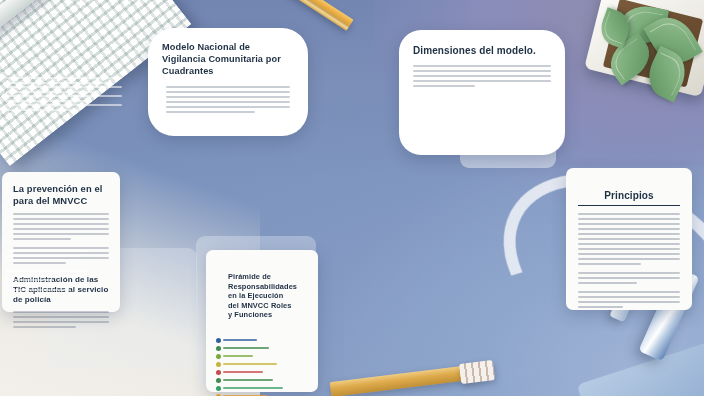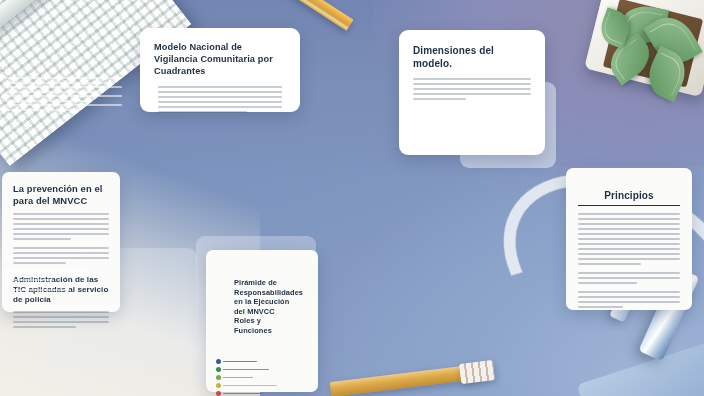--- a/index.html
+++ b/index.html
@@ -89,37 +89,37 @@
   .card{position:absolute;background:#ffffff;border-radius:9px;
     box-shadow:0 5px 16px rgba(35,50,80,.22);}
   .card.soft{background:#fbfbfa;}
   .title-dark{color:#1f3044;font-weight:bold;letter-spacing:.1px;}
 
   
   .ln{height:2px;background:currentColor;opacity:.30;border-radius:1px;margin-bottom:3px;}
   .lnw{height:2px;background:#ffffff;opacity:.55;border-radius:1px;margin-bottom:2.5px;}
 
   
-  #card-mnvcc{left:140px;top:28px;width:160px;height:84px;}
+  #card-mnvcc{left:148px;top:28px;width:160px;height:108px;border-radius:26px;}
   #card-mnvcc h1{margin:0;padding:13px 14px 0;font-size:9.2px;line-height:12px;}
   #card-mnvcc .cp{padding:9px 18px 0;color:#4b5b72;}
 
   #chip-principios-1{left:281px;top:58px;width:56px;height:30px;background:#1e3147;border-radius:4px;
     box-shadow:0 3px 9px rgba(35,50,80,.3);}
   #chip-principios-2{left:281px;top:100px;width:56px;height:32px;background:#1e3147;border-radius:4px;
     box-shadow:0 3px 9px rgba(35,50,80,.3);}
   .chip-title{font-size:3.6px;color:#fff;font-weight:bold;text-align:center;padding-top:4px;letter-spacing:.2px;}
   .dotrow{display:flex;justify-content:space-around;padding:3px 5px 0;}
   .dot{width:5px;height:5px;border-radius:50%;background:#e8a33a;}
   .boxrow{display:flex;justify-content:space-between;padding:3px 4px 0;gap:1.5px;}
   .bx{flex:1;height:7px;border-radius:1px;background:#cfd8e3;}
   .boxrow2{display:flex;padding:4px 4px 0;gap:1.5px;}
   .bx2{flex:1;height:14px;border-radius:1px;}
 
-  #card-dimensiones{left:399px;top:30px;width:146px;height:125px;}
+  #card-dimensiones{left:399px;top:30px;width:166px;height:125px;border-radius:22px;}
   #card-dimensiones h1{margin:0;padding:14px 14px 0;font-size:10px;line-height:13px;}
   #card-dimensiones .cp{padding:8px 14px 0;color:#4b5b72;}
 
   #card-gerencial{left:521px;top:44px;width:128px;height:52px;background:#e38b2e;border-radius:4px;
     box-shadow:0 4px 11px rgba(35,50,80,.28);}
   #card-gerencial .gt{font-size:5.2px;font-weight:bold;color:#fff;text-align:center;padding:5px 0 4px;}
 
   #card-metodologica{left:493px;top:100px;width:52px;height:62px;background:#fff;border-radius:3px;
     box-shadow:0 3px 9px rgba(35,50,80,.28);padding:3px;box-sizing:border-box;}
   #card-operacional{left:551px;top:100px;width:52px;height:62px;background:#fff;border-radius:3px;
@@ -137,21 +137,21 @@
     box-shadow:0 3px 9px rgba(35,50,80,.25);padding:4px 5px;box-sizing:border-box;}
   .o-head{font-size:3.6px;font-weight:bold;color:#fff;border-bottom:.6px solid rgba(255,255,255,.7);padding-bottom:1px;margin-bottom:2px;}
   .o-sub{font-size:3.6px;font-weight:bold;color:#fff;text-align:center;margin:3px 0 2px;}
 
   #card-tic-a{left:89px;top:255px;width:52px;height:58px;background:#fff;border-radius:3px;
     box-shadow:0 3px 9px rgba(35,50,80,.25);padding:3px;box-sizing:border-box;}
   #card-tic-b{left:144px;top:255px;width:56px;height:58px;background:#fff;border-radius:3px;
     box-shadow:0 3px 9px rgba(35,50,80,.25);padding:3px;box-sizing:border-box;}
 
   #card-piramide{left:206px;top:250px;width:112px;height:142px;border-radius:7px;}
-  #card-piramide h1{margin:18px;padding:10px 10px 0;font-size:7.4px;line-height:9.5px;}
+  #card-piramide h1{margin:12px;padding:10px 10px 0;font-size:7.4px;line-height:9.5px;}
   .pyr{padding:6px 10px 0;}
   .pyrrow{display:flex;align-items:center;gap:2px;margin-bottom:3px;}
   .pyrdot{width:5px;height:5px;border-radius:50%;flex:0 0 auto;}
   .pyrline{flex:1;height:1.6px;border-radius:1px;opacity:.75;}
   #card-piramide .cp{padding:5px 10px 0;color:#3a4a5e;}
 
   #card-cuadrante{left:566px;top:168px;width:126px;height:142px;border-radius:7px;}
   #card-cuadrante h1{margin:0;padding:12px 10px 4px;font-size:10px;text-align:center;
     border-bottom:1px solid #1e3147;margin:10px 12px 0;}
   #card-cuadrante .cp{padding:7px 12px 0;color:#41506a;}

